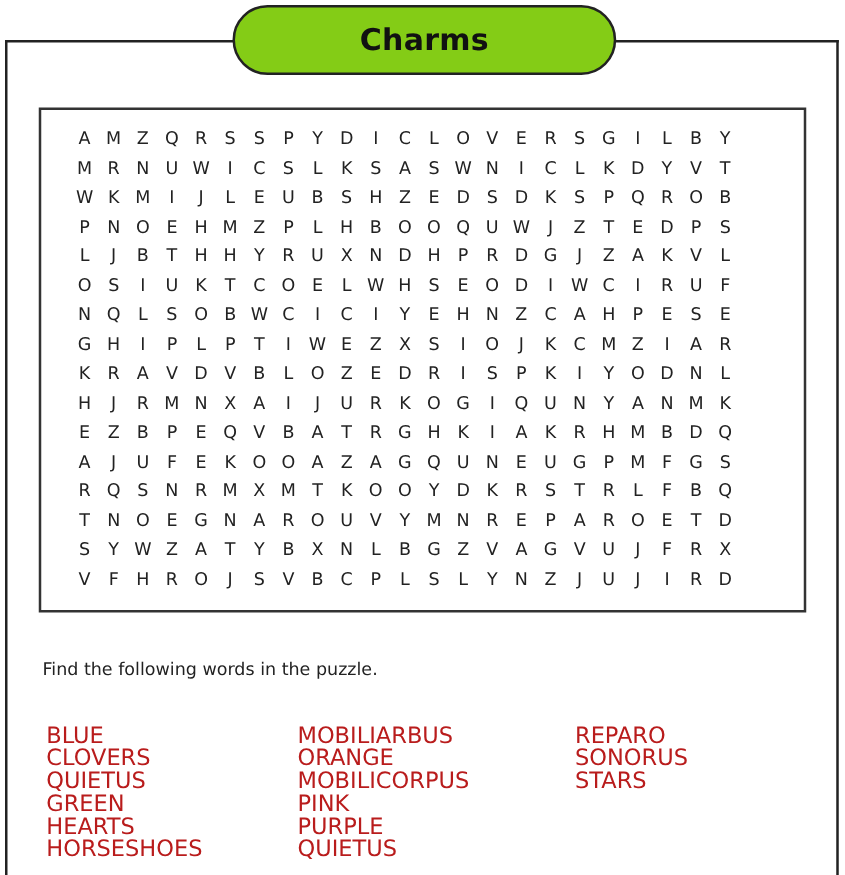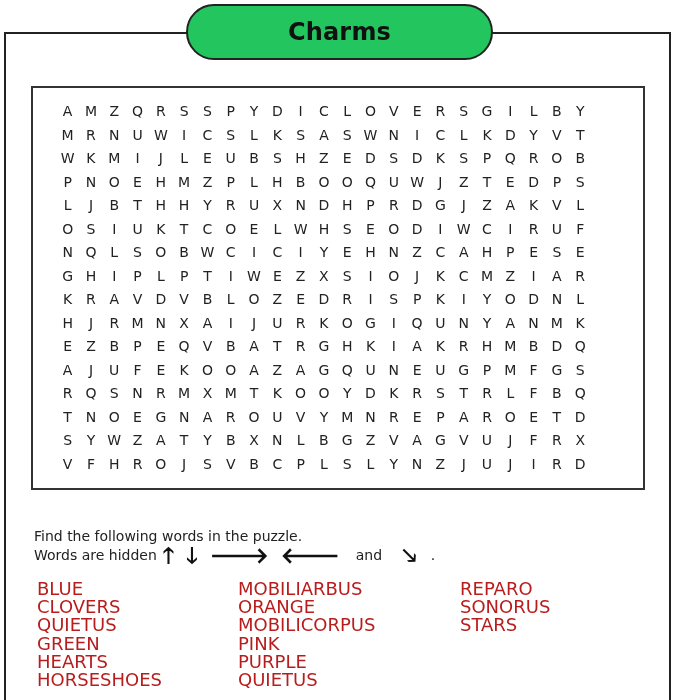--- a/index.html
+++ b/index.html
@@ -1,18 +1,18 @@
 <!DOCTYPE html>
 <html><head>
 <meta charset="utf-8">
 <style>
   html, body { margin:0; padding:0; background:#fff; }
   body { width:676px; height:700px; position:relative; overflow:hidden; font-family:"DejaVu Sans", sans-serif; color:#111; }
   .outer-frame { position:absolute; left:4px; top:32px; width:667px; height:680px; border:2px solid #222; border-bottom:none; box-sizing:border-box; }
-  .title-pill { position:absolute; left:186px; top:4px; width:307px; height:56px; border:2px solid #222; border-radius:28px; background:#22c55e; box-sizing:border-box; display:flex; align-items:center; justify-content:center; }
+  .title-pill { position:absolute; left:186px; top:4px; width:307px; height:56px; border:2px solid #222; border-radius:28px; background:#84cc16; box-sizing:border-box; display:flex; align-items:center; justify-content:center; }
   .title-text { font-family:"DejaVu Sans", sans-serif; font-weight:bold; font-size:24px; color:#111; letter-spacing:0.2px; }
   .grid-box { position:absolute; left:31px; top:86px; width:614px; height:404px; border:2px solid #333; box-sizing:border-box; }
   .grid { position:absolute; left:56px; top:100px; }
   .grid-row { display:flex; height:23.5px; }
   .cell { width:23.3px; text-align:center; font-size:14px; font-family:"DejaVu Sans", sans-serif; color:#222; line-height:23.5px; }
   .instr { position:absolute; left:34px; top:511px; font-size:14px; color:#222; line-height:19px;margin-top:16px; }
   .instr-line2 { display:flex; align-items:center; }
   .arrow { font-weight:bold; font-size:22px; margin:0 6px; line-height:19px; color:#111; }
   .and-word { margin:0 14px 0 10px; }
   .word-col { position:absolute; top:580px; font-size:18px; color:#b91c1c; line-height:18.2px; }
@@ -425,30 +425,20 @@
       <span class="cell">U</span>
       <span class="cell">J</span>
       <span class="cell">I</span>
       <span class="cell">R</span>
       <span class="cell">D</span>
     </div>
   </div>
 
 <div class="instr">
   <div>Find the following words in the puzzle.</div>
-  <div class="instr-line2">
-    <span>Words are hidden</span>
-    <span class="arrow" style="margin-left:6px">🡑</span>
-    <span class="arrow">🡓</span>
-    <span class="arrow">🡒</span>
-    <span class="arrow">🡐</span>
-    <span class="and-word">and</span>
-    <span class="arrow">🡖</span>
-    <span style="margin-left:8px">.</span>
-  </div>
 </div>
 
 <div class="word-col" style="left:37px" id="col1">
     <div class="word">BLUE</div>
     <div class="word">CLOVERS</div>
     <div class="word">QUIETUS</div>
     <div class="word">GREEN</div>
     <div class="word">HEARTS</div>
     <div class="word">HORSESHOES</div>
   </div>

